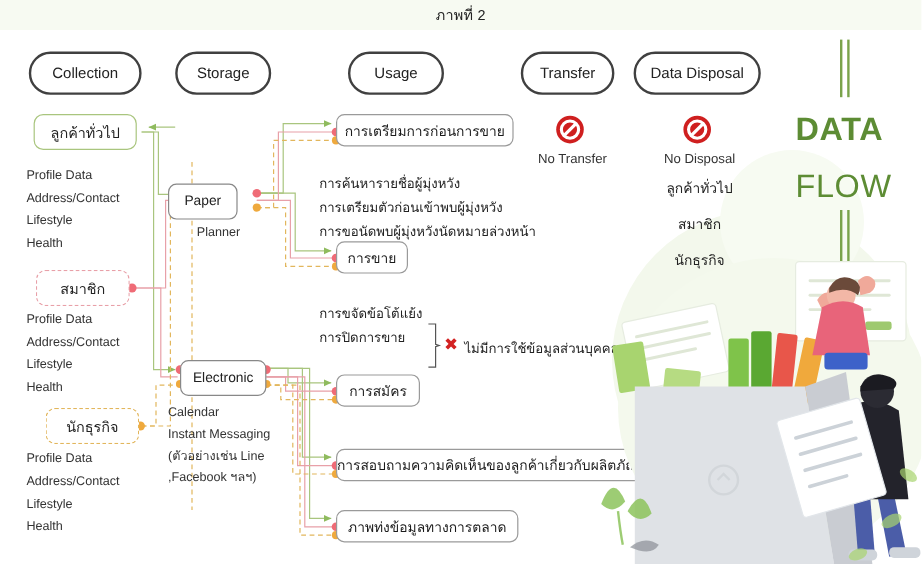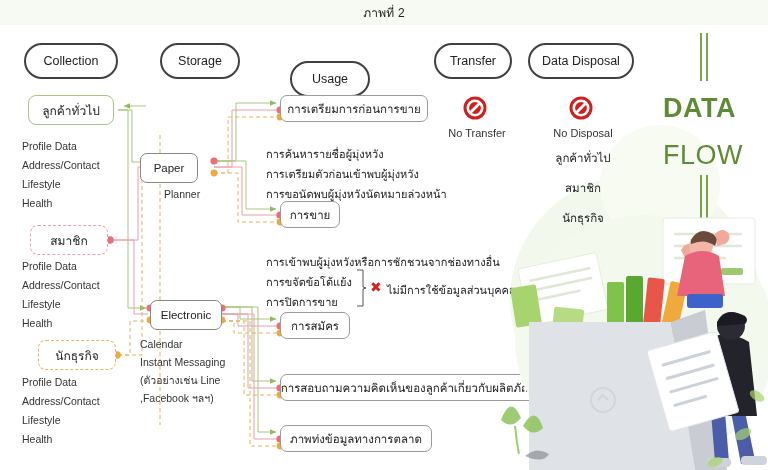--- a/index.html
+++ b/index.html
@@ -169,24 +169,24 @@
         <circle cx="280" cy="370" r="3.4" fill="#efa93d"></circle>
         <circle cx="280" cy="414" r="3.6" fill="#ef6b76"></circle>
         <circle cx="280" cy="421" r="3.4" fill="#efa93d"></circle>
       </g>
     </svg>
 
     <div>
       <div class="stage" style="left:24px;top:18px;width:94px;">
         <span>Collection</span>
       </div>
-      <div class="stage" style="left:160px;top:18px;width:80px;justify-content:center;">
+      <div class="stage" style="left:146px;top:18px;width:80px;justify-content:center;">
         <span>Storage</span>
       </div>
-      <div class="stage" style="left:290px;top:36px;width:80px;">
+      <div class="stage" style="left:290px;top:18px;width:80px;">
         <span>Usage</span>
       </div>
       <div class="stage" style="left:434px;top:18px;width:78px;">
         <span>Transfer</span>
       </div>
       <div class="stage" style="left:528px;top:18px;width:106px;">
         <span>Data Disposal</span>
       </div>
     </div>
 
@@ -250,21 +250,20 @@
         <div>การค้นหารายชื่อผู้มุ่งหวัง</div>
         <div>การเตรียมตัวก่อนเข้าพบผู้มุ่งหวัง</div>
         <div>การขอนัดพบผู้มุ่งหวังนัดหมายล่วงหน้า</div>
       </div>
 
       <div class="usebox" style="left:280px;top:176px;width:60px;">
         <span>การขาย</span>
       </div>
 
       <div class="usenote" style="left:266px;top:212px;">
-        <div>การเข้าพบผู้มุ่งหวังหรือการชักชวนจากช่องทางอื่น</div>
         <div>การขจัดข้อโต้แย้ง</div>
         <div>การปิดการขาย</div>
       </div>
 
       <svg style="position:absolute;left:355px;top:243px;width:14px;height:40px;">
         <path d="M2,2 L8,2 L8,19 L11,20 L8,21 L8,38 L2,38" fill="none" stroke="#555" stroke-width="1"></path>
       </svg>
       <span class="xmark" style="left:370px;top:255px;">✖</span>
       <span class="xnote" style="left:387px;top:256px;">ไม่มีการใช้ข้อมูลส่วนบุคคล</span>
 

